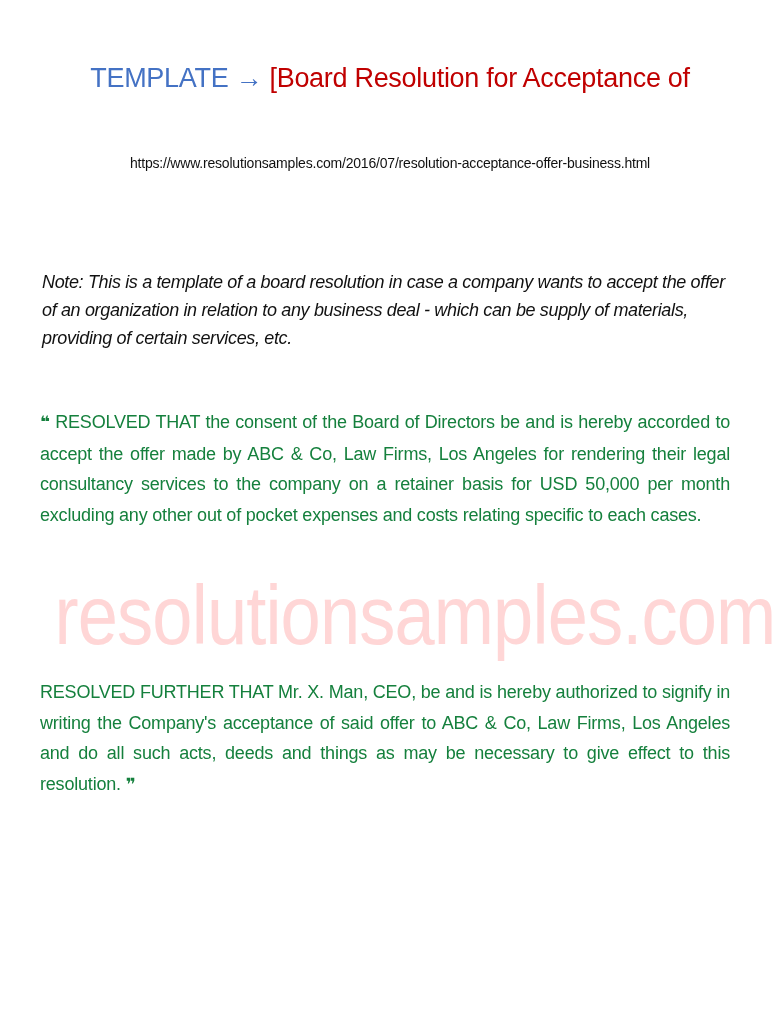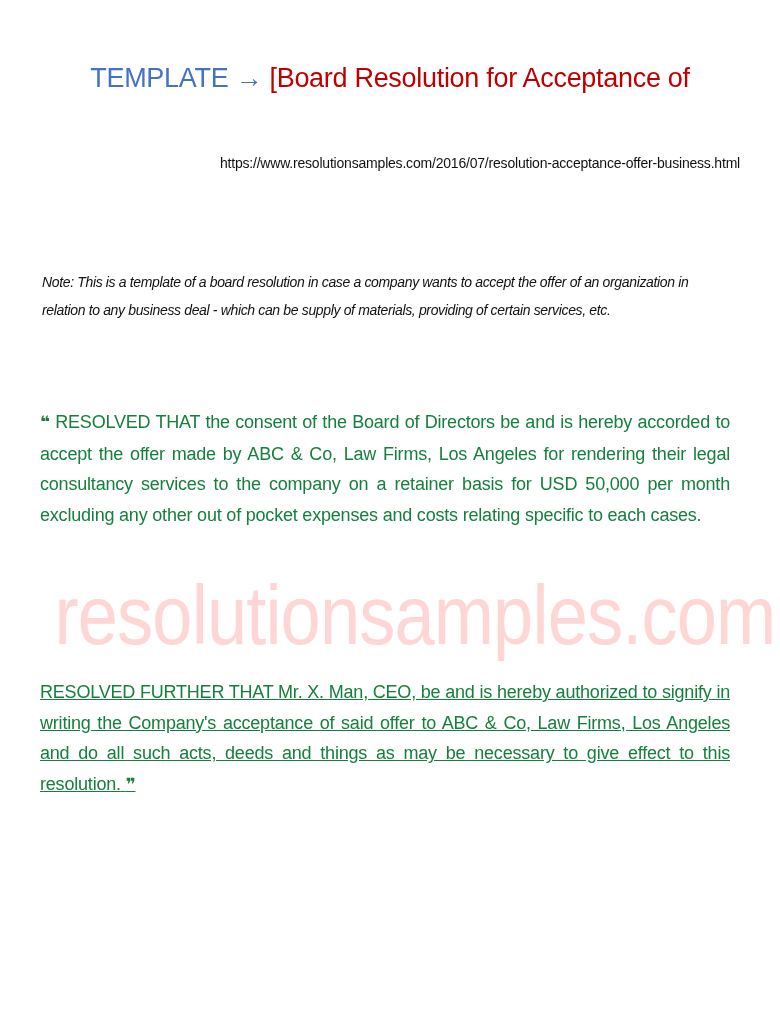--- a/index.html
+++ b/index.html
@@ -34,49 +34,49 @@
     font-family: "Liberation Sans Narrow", "Liberation Sans", sans-serif;
   }
   .title .prefix { color: #4472C4; }
   .title .arrow { color: #4472C4; }
   .title .main { color: #C00000; }
   .url {
     position: absolute;
     left: 40px;
     width: 700px;
     top: 153px;
-    text-align: right;
+    text-align: center;
     font-size: 14px;
     line-height: 20px;
     color: #111111;
     letter-spacing: -0.2px;
   }
   .note {
     position: absolute;
     left: 42px;
     width: 692px;
     top: 268px;
-    font-size: 14px;
+    font-size: 18px;
     line-height: 28px;
     font-style: italic;
     color: #111111;
     letter-spacing: -0.35px;
   }
   .para {
     position: absolute;
     left: 40px;
     width: 690px;
     font-size: 18px;
     line-height: 30.7px;
     text-align: justify;
     color: #15803d;
     letter-spacing: -0.2px;
   }
   .para1 { top: 407px; }
-  .para2 { top: 677px; text-decoration: underline; }
+  .para2 { top: 677px; }
   .quote-mark {
     font-weight: bold;
     font-size: 17px;
   }
   .watermark {
     position: absolute;
     left: 0;
     width: 780px;
     top: 560px;
     text-align: center;

